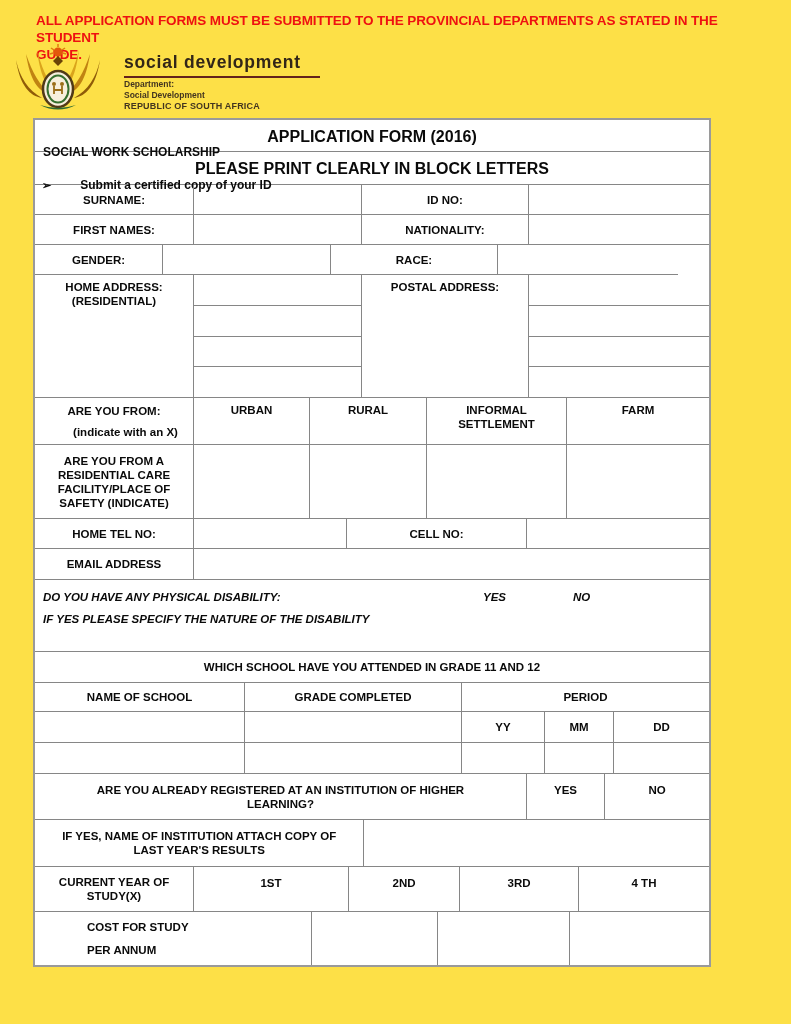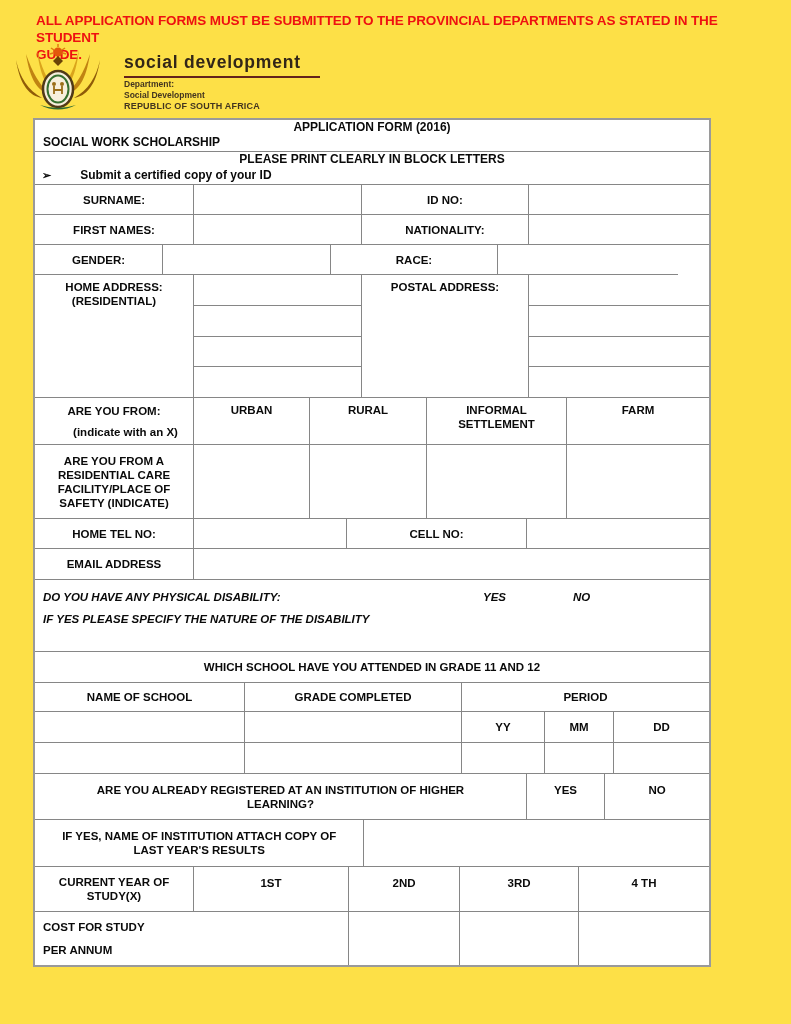--- a/index.html
+++ b/index.html
@@ -31,27 +31,27 @@
     border:2px solid var(--outer-gray);box-sizing:content-box;background:#fff;
   }
   .frow{display:flex;width:674px;}
   .c{
     box-sizing:border-box;height:100%;
     border-right:1px solid var(--border-gray);border-bottom:1px solid var(--border-gray);
     display:flex;align-items:center;justify-content:center;text-align:center;
     font-size:11.5px;line-height:14px;
   }
   .frow .c:last-child{border-right:none;}
-  .frow.lastrow .c{border-bottom:none;}
+  .frow.lastrow .c{border-bottom:none;margin-left:44px;}
   .c.topalign{align-items:flex-start;padding-top:5px;}
   .c.col{flex-direction:column;align-items:stretch;justify-content:flex-start;}
   .sub{flex:1;border-bottom:1px solid var(--border-gray);}
   .subwrap{display:flex;flex-direction:column;align-items:stretch;justify-content:stretch;padding:0;}
   .subwrap .sub:last-child{border-bottom:none;}
-  .titleline{text-align:center;padding-top:0;font-size:12px;}
+  .titleline{text-align:center;padding-top:10px;font-size:16px;}
   .subtitleline{text-align:left;padding-left:8px;padding-top:1px;font-size:12px;}
   .bulletline{display:flex;align-items:center;padding-left:7px;padding-top:2px;}
   .bullet-glyph{font-size:11px;}
   .bullet-text{margin-left:29px;font-size:12px;}
   .disab{position:relative;display:block;text-align:left;font-style:italic;}
   .disab .q1{position:absolute;left:8px;top:10px;}
   .disab .yes{position:absolute;left:448px;top:10px;}
   .disab .no{position:absolute;left:538px;top:10px;}
   .disab .q2{position:absolute;left:8px;top:32px;}
   .padtop9{align-items:flex-start;padding-top:9px;}

